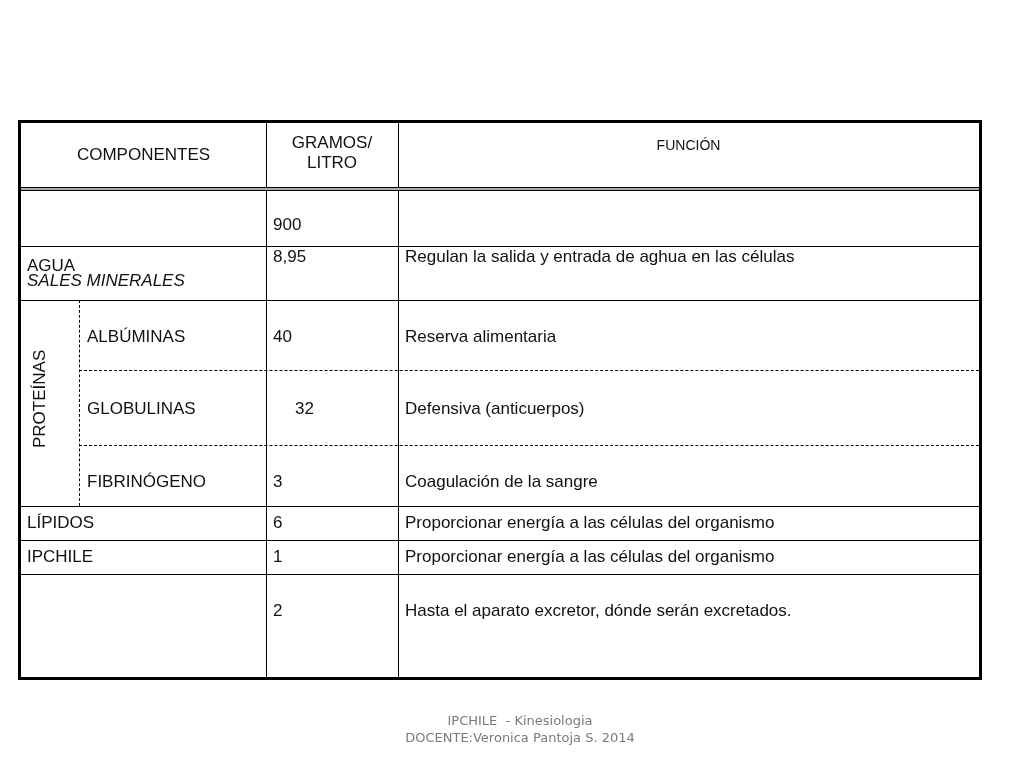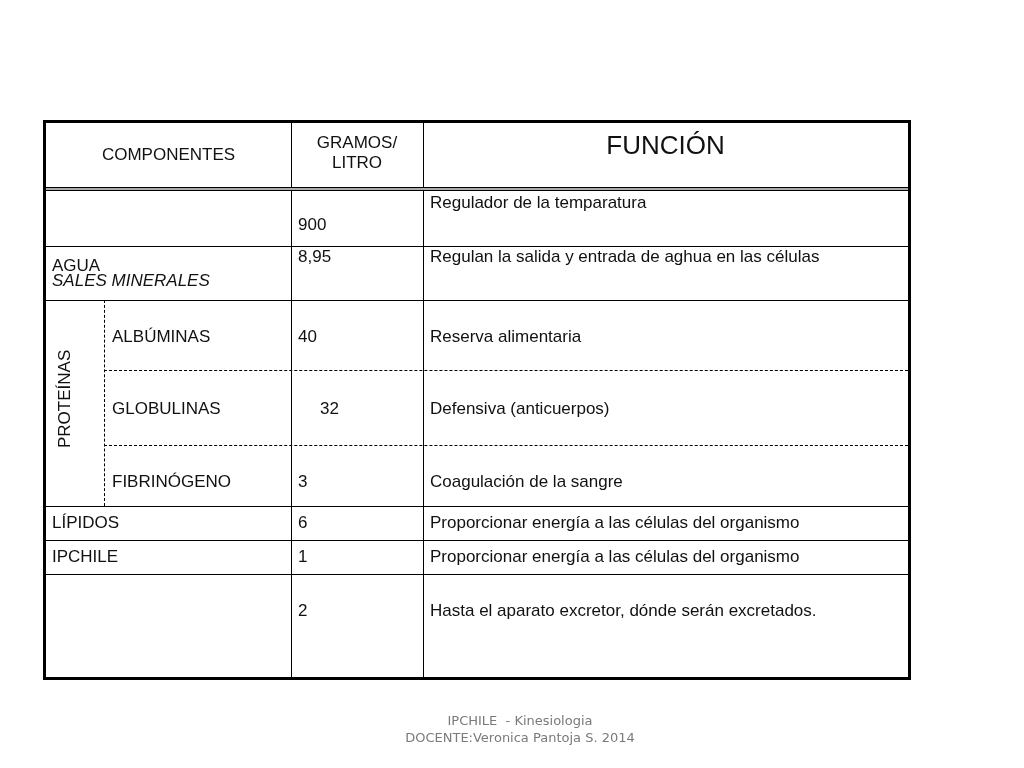--- a/index.html
+++ b/index.html
@@ -1,21 +1,21 @@
 <!DOCTYPE html>
 <html><head>
 <meta charset="utf-8">
 <style>
   html, body { margin:0; padding:0; }
   body {
     width:1024px; height:768px; background:#ffffff; position:relative; overflow:hidden;
     font-family: "Liberation Sans", "DejaVu Sans", sans-serif; color:#111;
   }
   .tbl {
-    position:absolute; left:43px; top:120px; width:868px; height:560px;
+    position:absolute; left:18px; top:120px; width:964px; height:560px;
     border:3px solid #000; box-sizing:border-box;
   }
   .cell { position:absolute; box-sizing:border-box; font-size:17px; line-height:20px; }
   .vline { position:absolute; background:#000; width:1px; }
   .hline { position:absolute; left:0; right:0; height:1px; background:#000; }
   .dhline { position:absolute; height:0; border-top:1px dashed #000; }
   .dvline { position:absolute; width:0; border-left:1px dashed #000; }
   .dbl { position:absolute; left:0; right:0; height:4px; border-top:1px solid #000; border-bottom:1px solid #000; box-sizing:border-box; background:#aaa; }
   .hdr { text-align:center; }
   .footer {
@@ -43,26 +43,25 @@
   <div class="dhline" style="top:322px; left:58px; right:0;"></div>
   <div class="hline" style="top:383px;"></div>
   <div class="hline" style="top:417px;"></div>
   <div class="hline" style="top:451px;"></div>
 
   <div class="cell hdr" style="left:0; width:245px; top:22px;">COMPONENTES</div>
   <div class="cell hdr" style="left:245px; width:132px; top:10px;">
     <div>GRAMOS/</div>
     <div>LITRO</div>
   </div>
-  <div class="cell hdr" style="left:377px; right:0; top:10px; font-size:26px; line-height:24px;">FUNCIÓN</div>
+  <div class="cell hdr" style="left:377px; right:0; top:10px; font-size:14px; line-height:24px;">FUNCIÓN</div>
 
   <div class="cell" style="left:6px; top:92px;margin-top:41px;">AGUA</div>
   <div class="cell" style="left:252px; top:92px;">900</div>
   <div class="cell" style="left:384px; top:70px;">
-    <div>Regulador de la temparatura</div>
   </div>
 
   <div class="cell" style="left:6px; top:148px;font-style:italic;">SALES MINERALES</div>
   <div class="cell" style="left:252px; top:124px;">8,95</div>
   <div class="cell" style="left:384px; top:124px;">Regulan la salida y entrada de aghua en las células</div>
 
   <div class="rot" style="left:-26px; top:270px; width:90px; text-align:center;">PROTEÍNAS</div>
 
   <div class="cell" style="left:66px; top:204px;">ALBÚMINAS</div>
   <div class="cell" style="left:252px; top:204px;">40</div>

